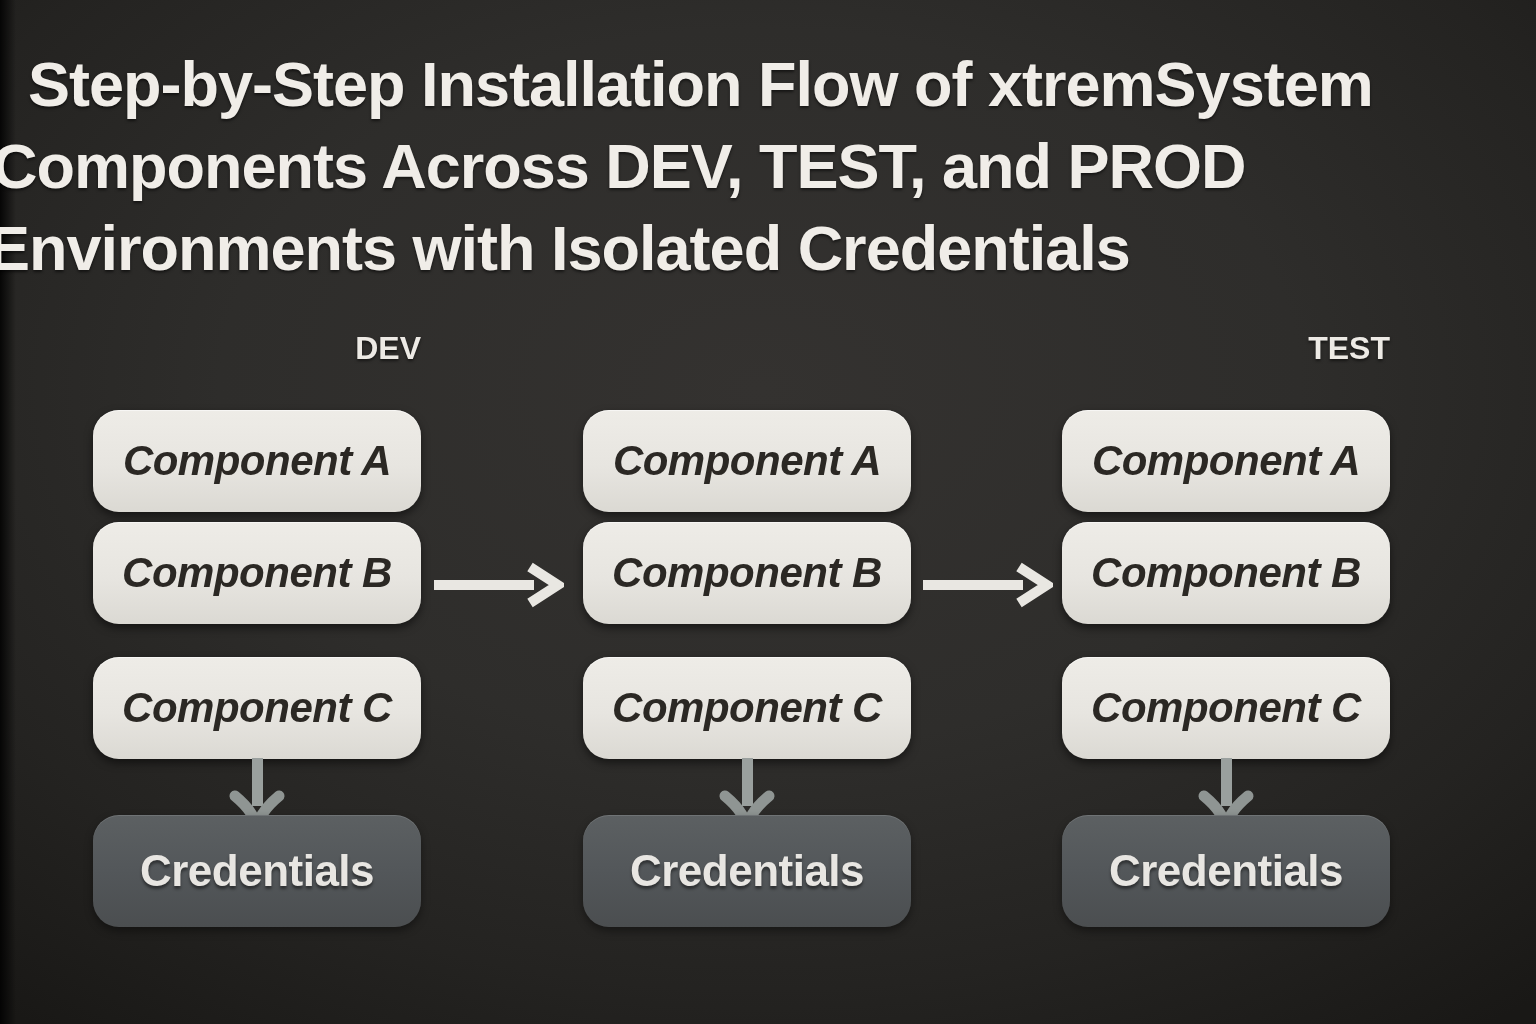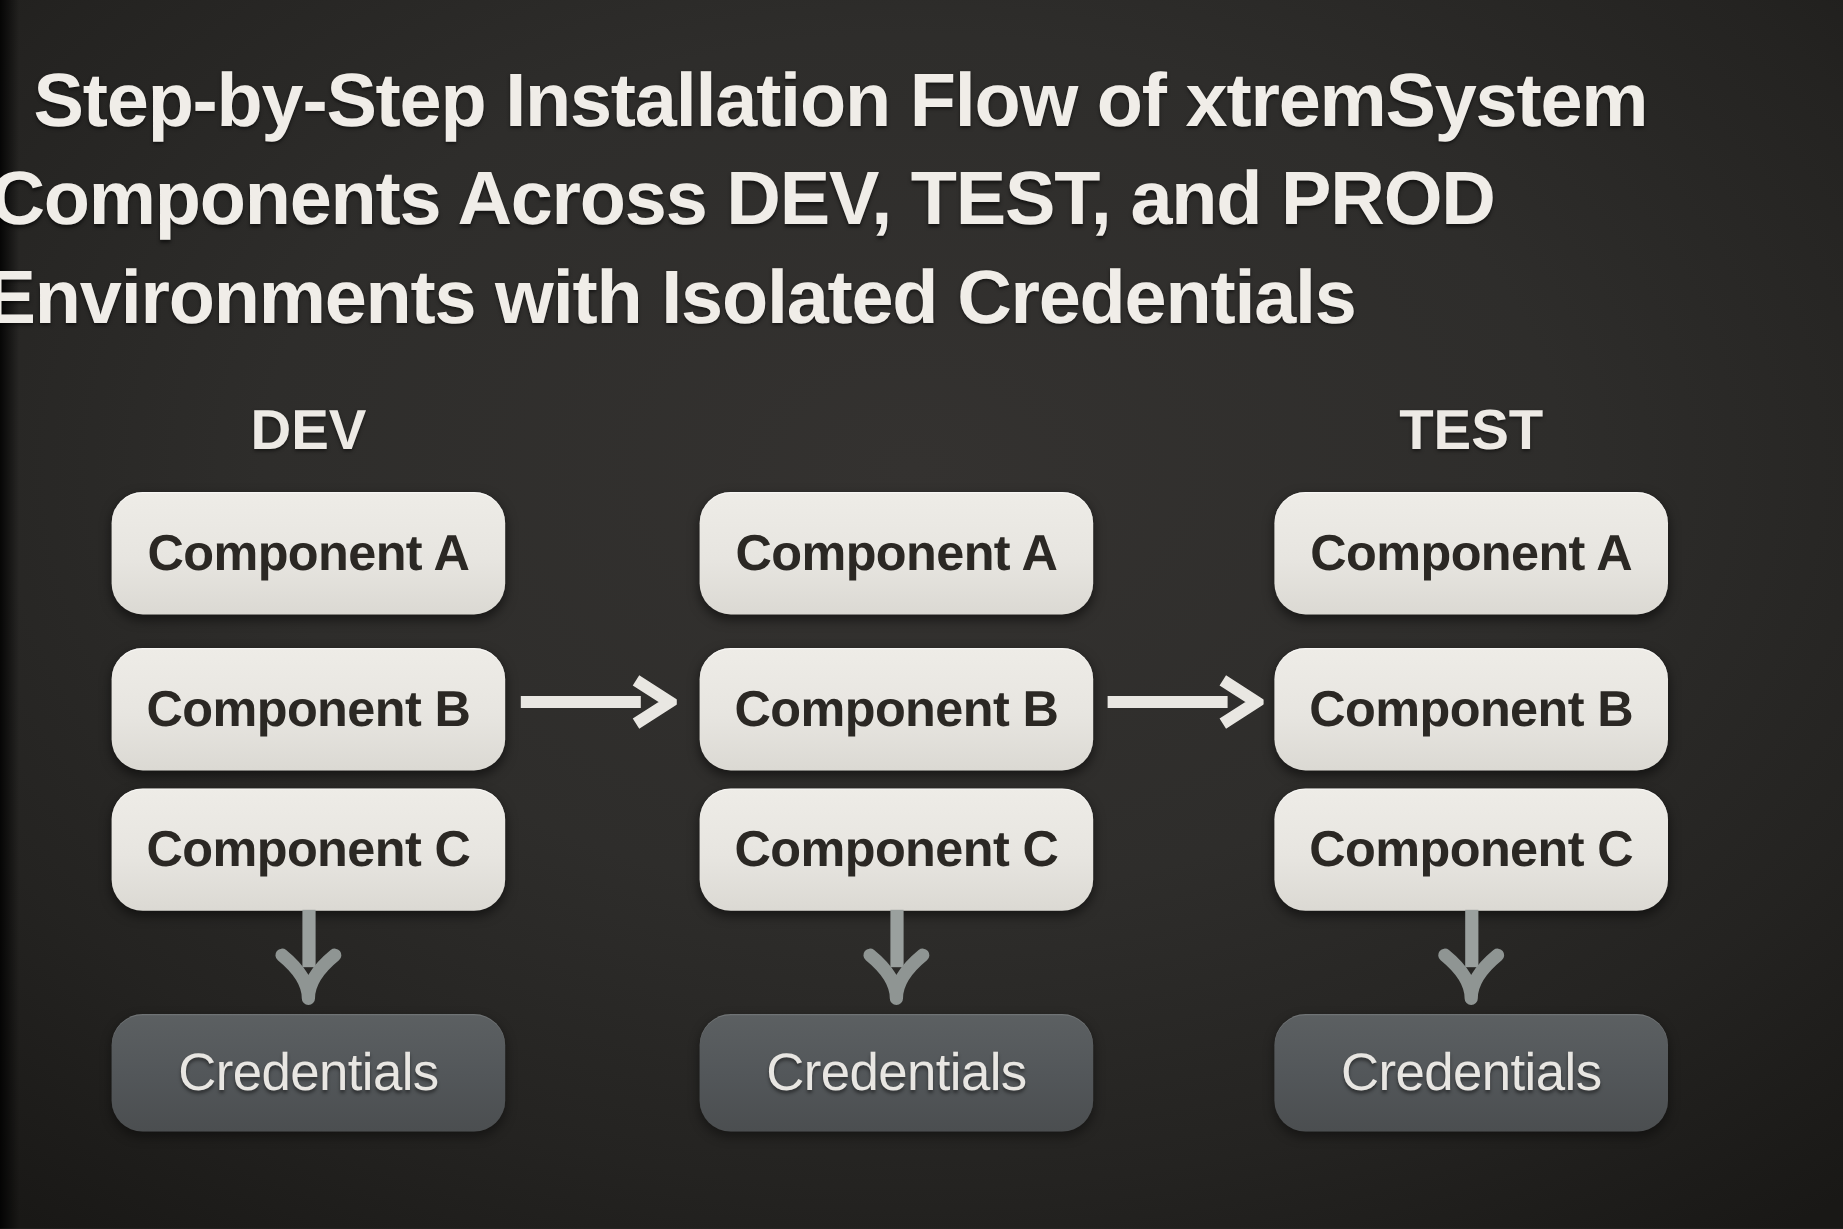--- a/index.html
+++ b/index.html
@@ -30,52 +30,53 @@
   #title-line-3{top:212px;left:-12px;}
 
   
   .column{position:absolute;top:330px;width:328px;height:640px;}
   #col-dev{left:93px;}
   #col-test{left:583px;}
   #col-prod{left:1062px;}
 
   .col-header{
     position:absolute;top:0;left:0;right:0;
-    text-align:center;
+    text-align:right;
     color:#edeae5;
-    font-size:47px;
+    font-size:32px;
     font-weight:800;
     letter-spacing:0px;
     text-shadow:0 2px 3px rgba(0,0,0,.5);
   }
 
   .comp-box{
     position:absolute;left:0;width:328px;height:102px;
     border-radius:26px;
     background:linear-gradient(180deg,#eeece7 0%,#e7e5e0 55%,#dbd9d3 100%);
     box-shadow:0 4px 9px rgba(0,0,0,.5), inset 0 1px 0 rgba(255,255,255,.55);
     display:flex;align-items:center;justify-content:center;
     color:#2b2824;
     font-size:42px;
     font-weight:700;
     letter-spacing:-0.5px;
+    font-style:italic;
   }
   .comp-a{top:80px;}
-  .comp-b{top:210px;}
+  .comp-b{top:192px;}
   .comp-c{top:327px;}
 
   .cred-box{
-    position:absolute;left:0;top:515px;width:328px;height:98px;
+    position:absolute;left:0;top:485px;width:328px;height:112px;
     border-radius:26px;
     background:linear-gradient(180deg,#5c6062 0%,#53575a 50%,#4b4e50 100%);
     box-shadow:0 4px 9px rgba(0,0,0,.4), inset 0 1px 0 rgba(255,255,255,.12);
     display:flex;align-items:center;justify-content:center;
     color:#e8e6e2;
     font-size:44px;
-    font-weight:400;
+    font-weight:700;
     letter-spacing:-0.5px;
     text-shadow:0 3px 3px rgba(0,0,0,.45);
   }
 
   .down-arrow{
     position:absolute;left:132px;top:428px;width:64px;height:80px;
   }
   .h-arrow{
     position:absolute;top:562px;width:132px;height:46px;
   }

